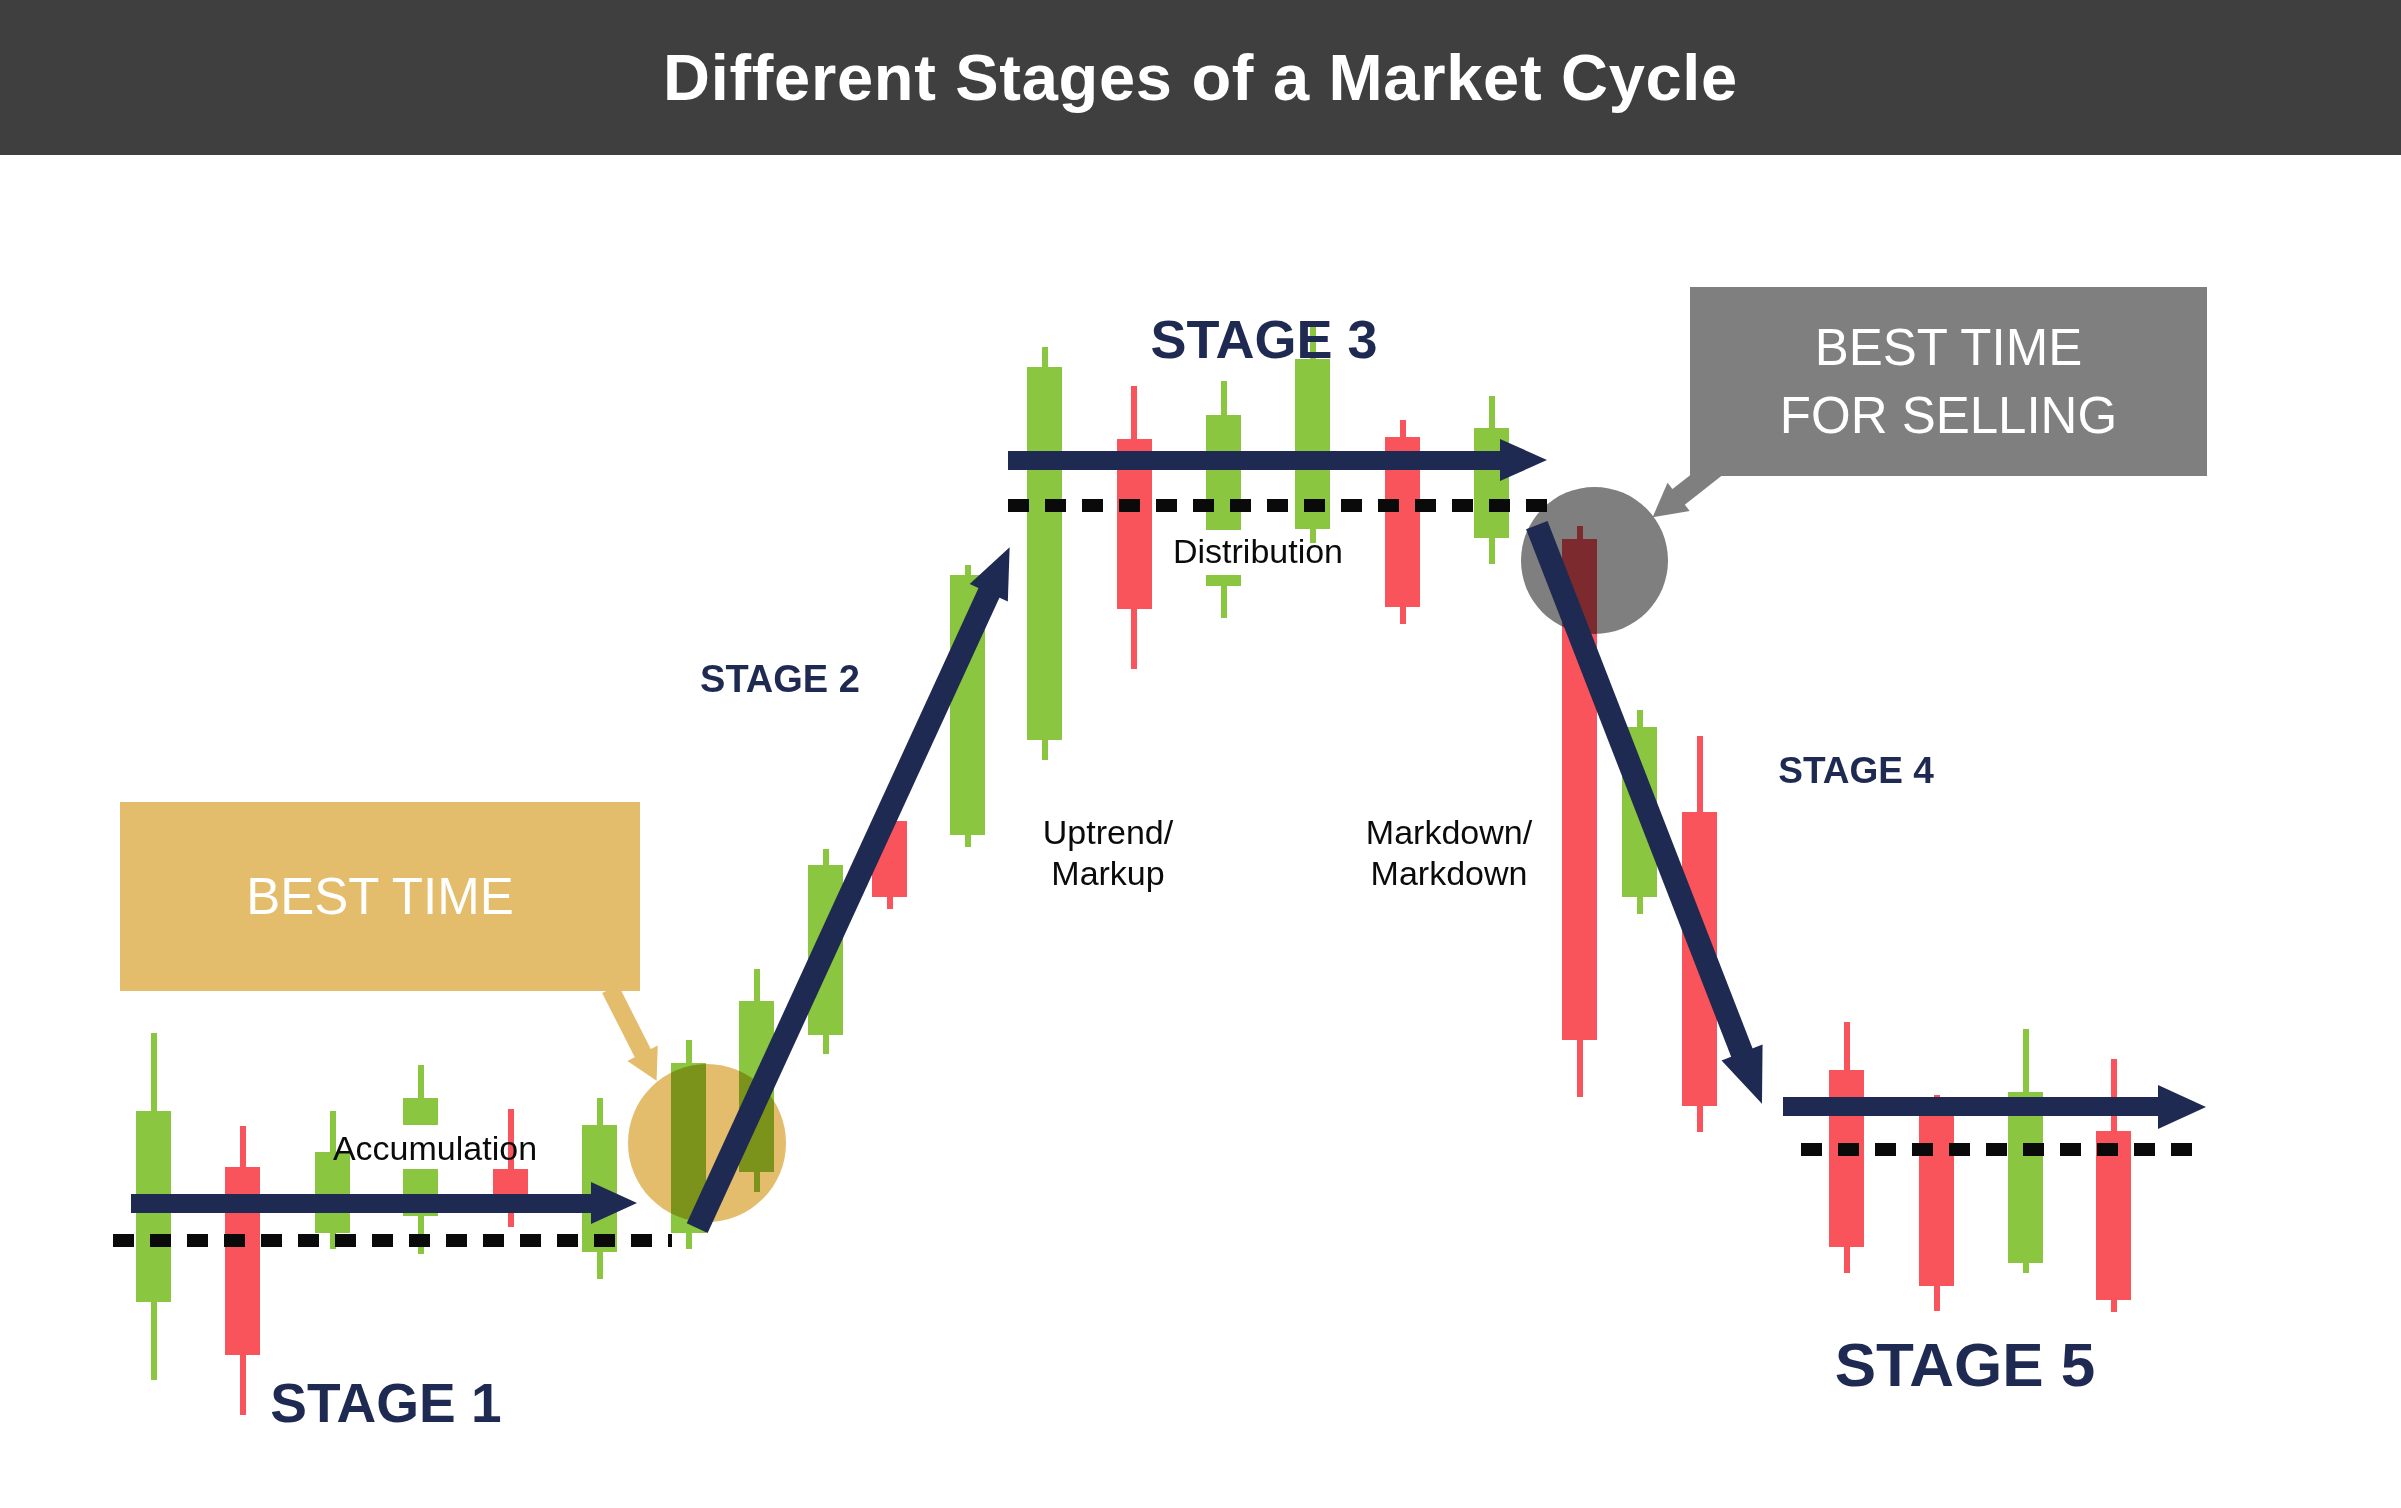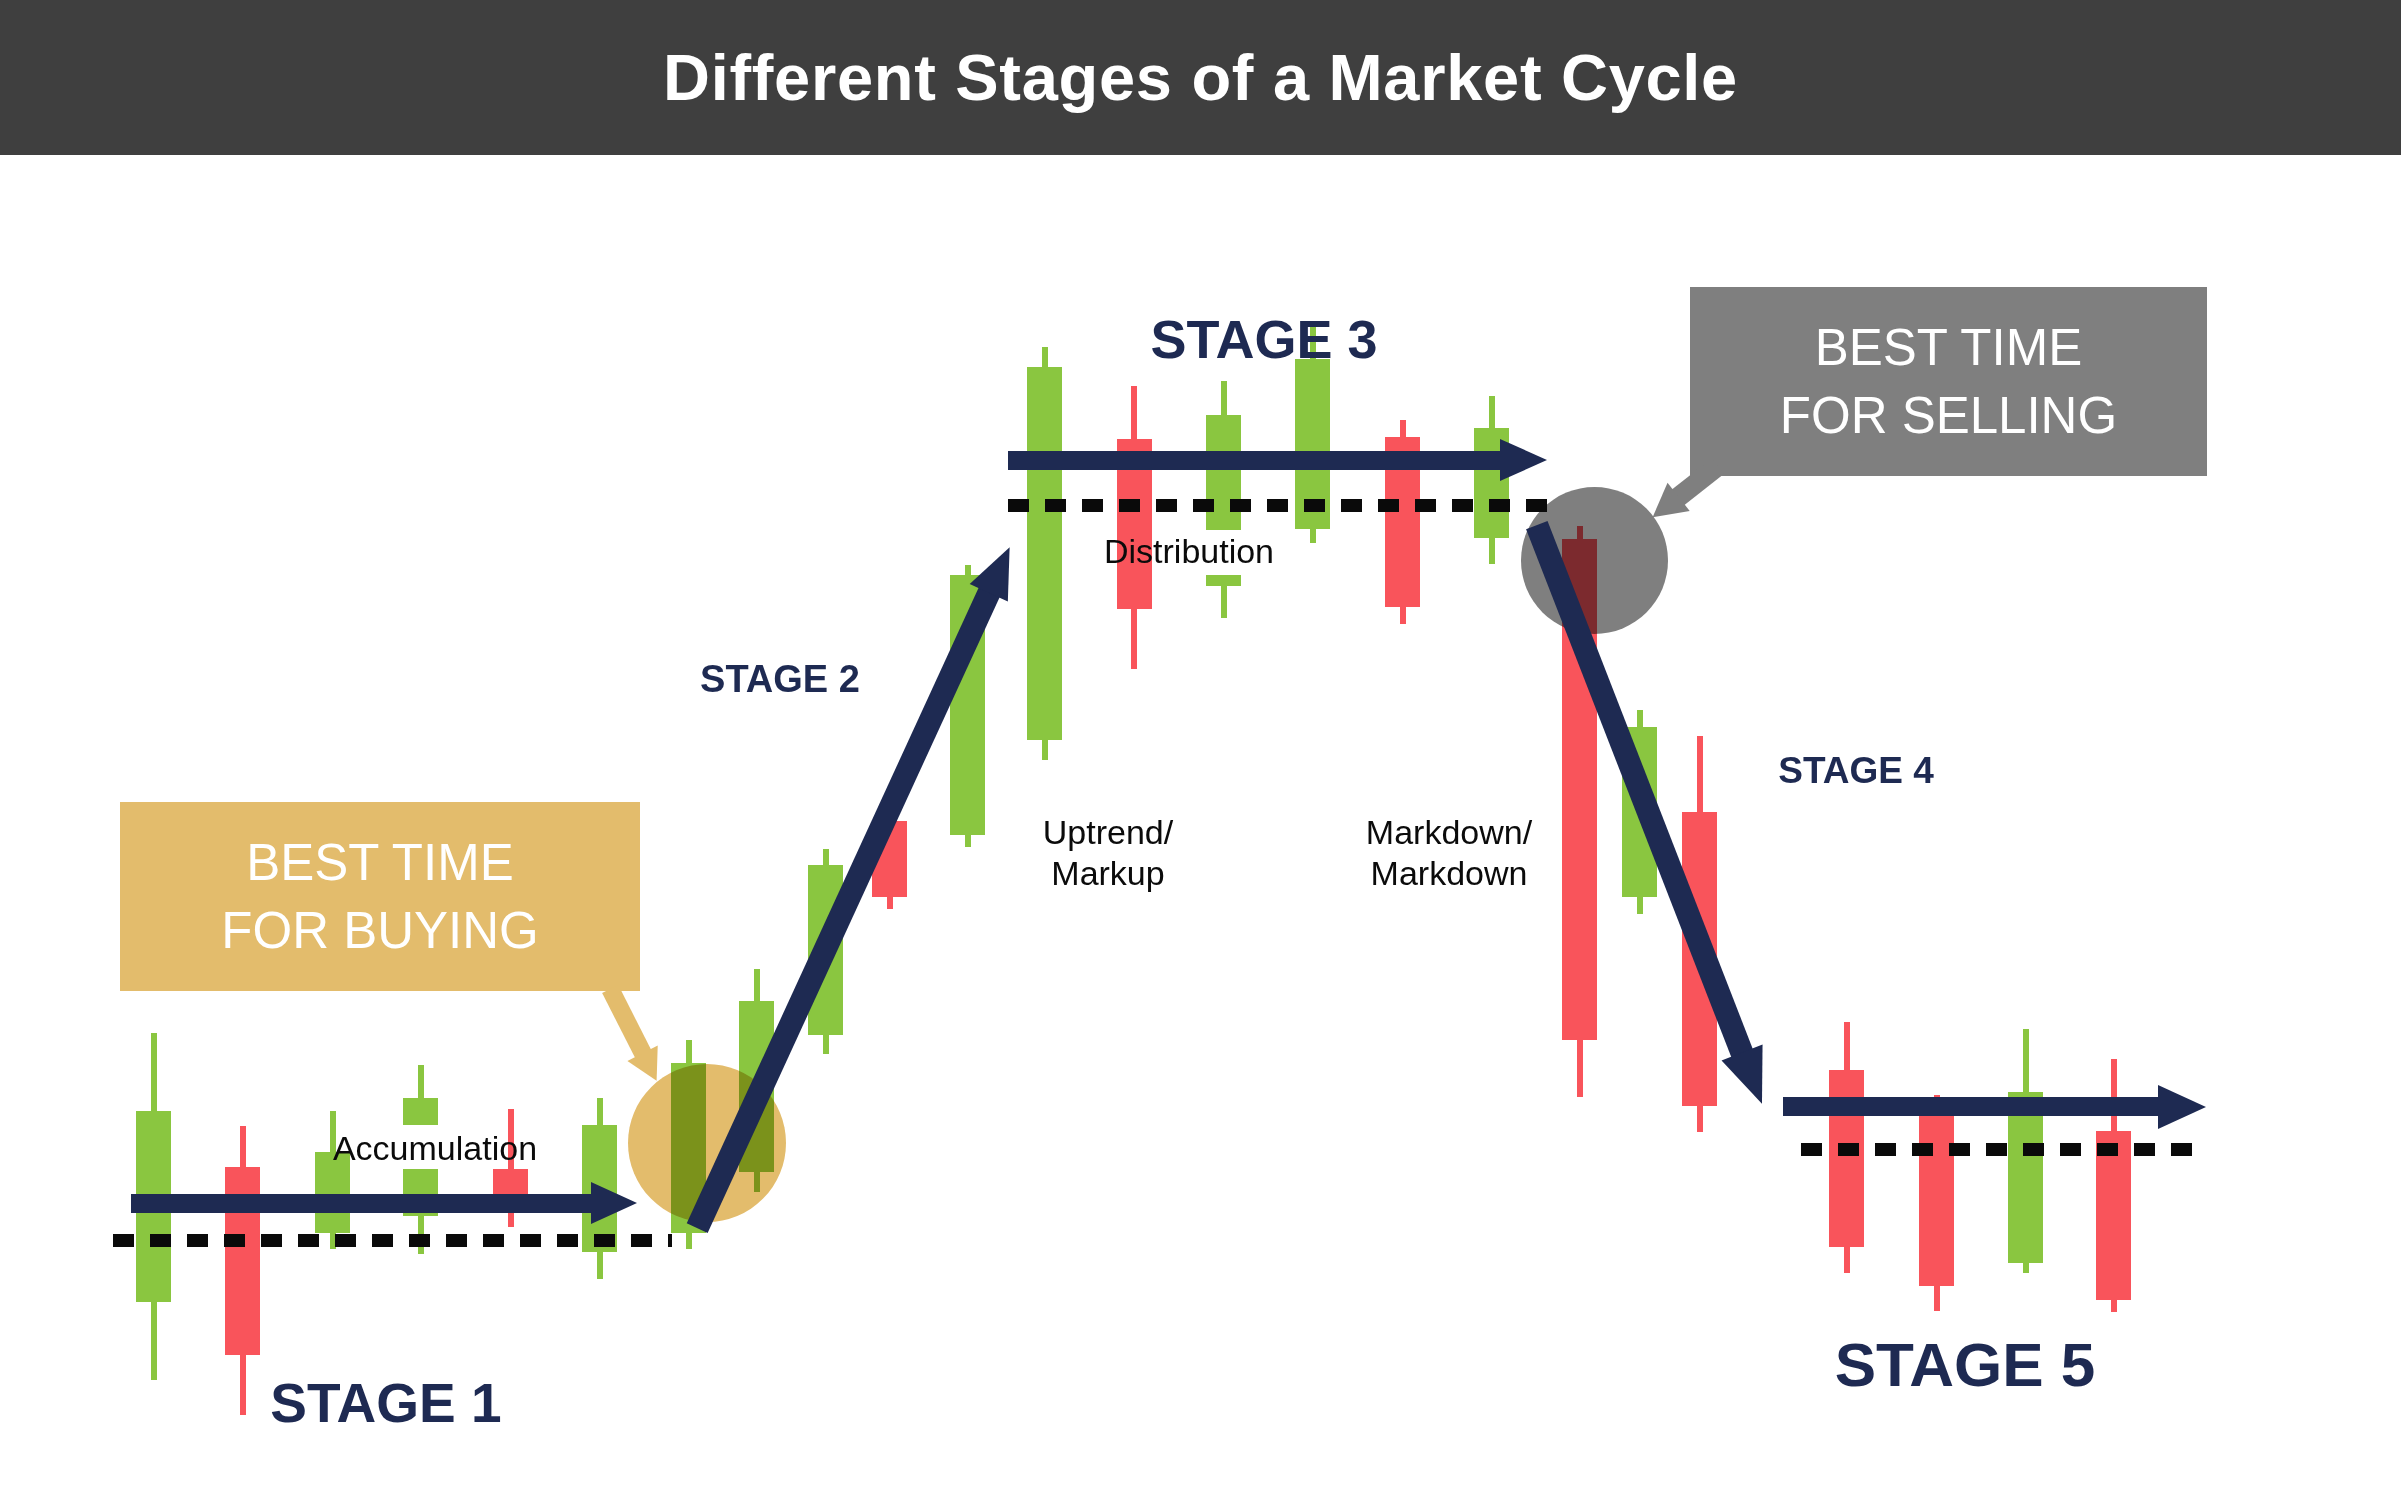--- a/index.html
+++ b/index.html
@@ -64,21 +64,21 @@
   .stage-label{color:var(--navy);font-weight:bold;white-space:nowrap;transform:translateX(-50%)}
   .stage-label.s1{left:386px;top:1371px;font-size:55px}
   .stage-label.s2{left:780px;top:658px;font-size:38px}
   .stage-label.s3{left:1264px;top:308px;font-size:54px}
   .stage-label.s4{left:1856px;top:750px;font-size:37px}
   .stage-label.s5{left:1965px;top:1329px;font-size:62px}
 
   
   .phase{color:var(--ink);font-size:34px;white-space:nowrap;transform:translateX(-50%);text-align:center;line-height:41px}
   .phase.accumulation{left:435px;top:1128px}
-  .phase.distribution{left:1189px;top:531px}
+  .phase.distribution{left:1258px;top:531px}
   .phase.uptrend{left:1108px;top:812px}
   .phase.downtrend{left:1449px;top:812px}
 
   
   .callout{display:flex;flex-direction:column;align-items:center;justify-content:center;gap:7px}
   .callout .line{color:#fff;font-weight:normal;font-size:51px;line-height:61px;white-space:nowrap}
   .callout.buy{left:120px;top:802px;width:520px;height:189px;background:var(--tan)}
   .callout.sell{left:1690px;top:287px;width:517px;height:189px;background:var(--gray)}
 </style>
 </head>
@@ -176,21 +176,20 @@
   <div>Uptrend/</div>
   <div>Markup</div>
 </div>
 <div class="abs phase downtrend">
   <div>Markdown/</div>
   <div>Markdown</div>
 </div>
 
 <div class="abs callout buy">
   <div class="line">BEST TIME</div>
-  <div class="line">FOR BUYING</div>
 </div>
 <div class="abs diag tanptr">
   <div class="bar"></div>
   <div class="head"></div>
 </div>
 
 <div class="abs callout sell">
   <div class="line">BEST TIME</div>
   <div class="line">FOR SELLING</div>
 </div>

